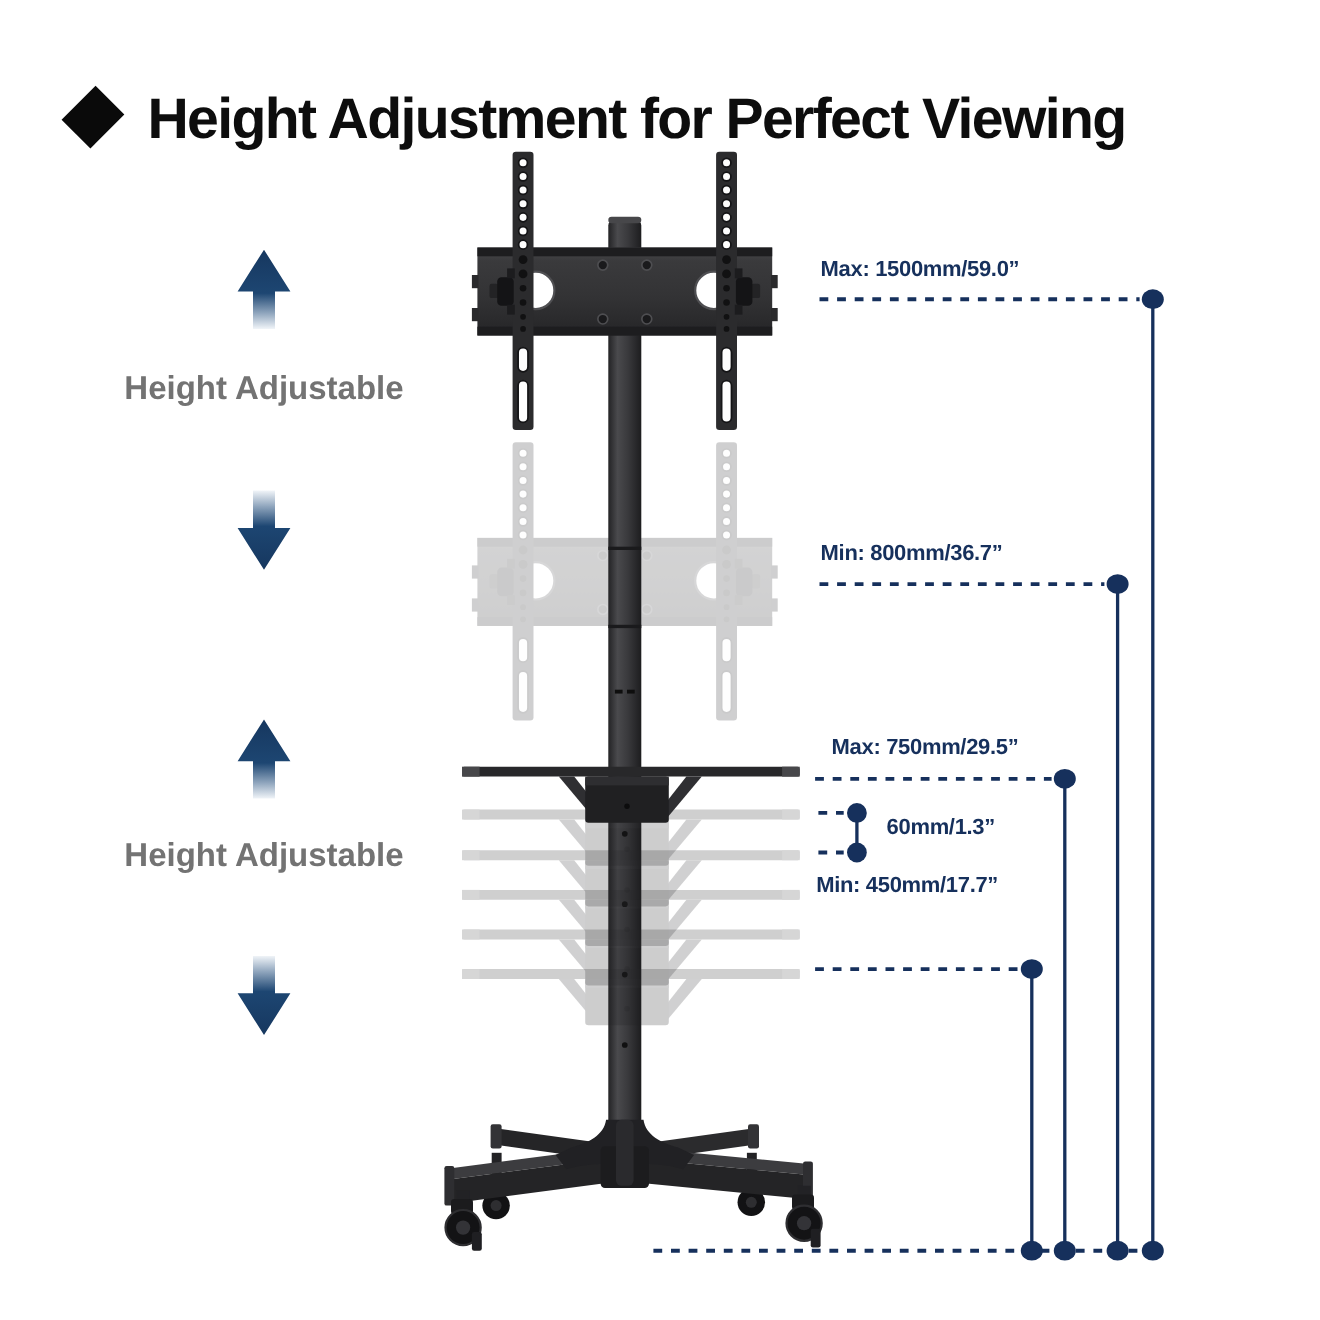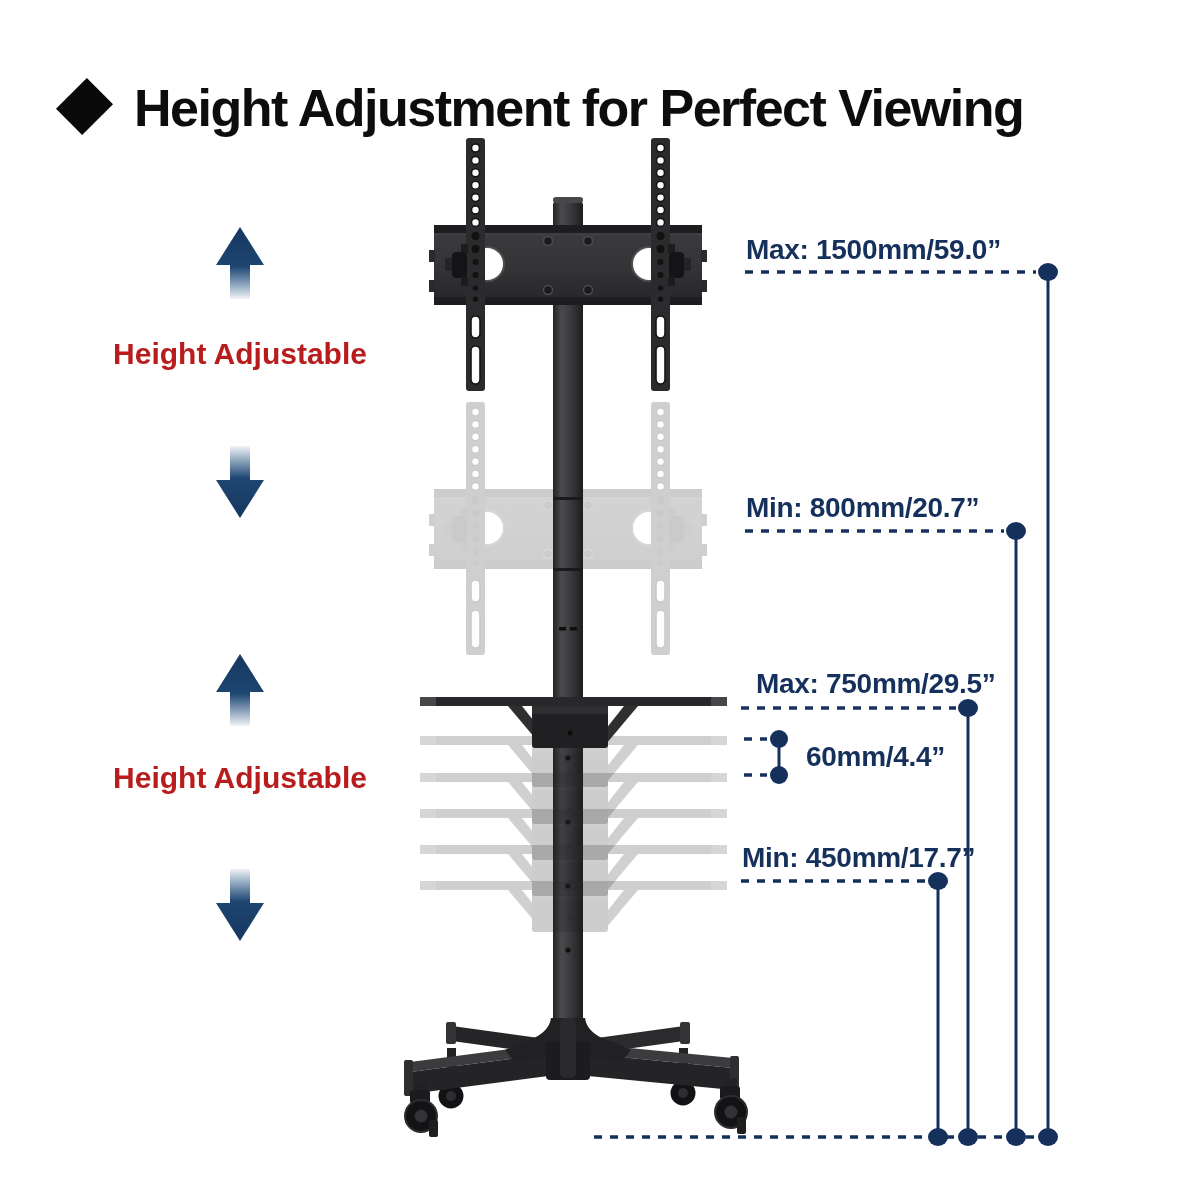--- a/index.html
+++ b/index.html
@@ -14,34 +14,34 @@
     background:#0a0a0a;transform:rotate(45deg) scaleY(1.18);
   }
   .title-text{
     position:absolute;left:134px;top:40px;width:1040px;
     font-size:52px;font-weight:800;letter-spacing:-1.5px;color:#0d0d0d;
     white-space:nowrap;
   }
   
   .feature-label{
     position:absolute;left:40px;width:400px;text-align:center;
-    font-size:30px;font-weight:bold;color:#b91c1c;line-height:36px;
+    font-size:30px;font-weight:bold;color:#737373;line-height:36px;
   }
   #feature-1{top:336px;}
   #feature-2{top:760px;}
   
   .measure{
-    position:absolute;font-size:28px;font-weight:bold;color:#16305c;
+    position:absolute;font-size:20px;font-weight:bold;color:#16305c;
     white-space:nowrap;letter-spacing:-0.3px;
   }
   #m-mount-max{left:746px;top:234px;}
   #m-mount-min{left:746px;top:492px;}
   #m-shelf-max{left:742px;top:668px;margin-left:14px;}
   #m-shelf-step{left:806px;top:741px;}
-  #m-shelf-min{left:742px;top:842px;}
+  #m-shelf-min{left:742px;top:794px;}
   
   .layer{position:absolute;left:0;top:0;width:1200px;height:1200px;}
   #annotation-layer{z-index:1;}
   #product-layer{z-index:2;}
   .txt{z-index:3;}
 </style>
 </head>
 <body>
 
 <div id="canvas">
@@ -280,18 +280,18 @@
 
   <div id="feature-1" class="feature-label txt">
     <div>Height Adjustable</div>
   </div>
 
   <div id="feature-2" class="feature-label txt">
     <div>Height Adjustable</div>
   </div>
 
   <div id="m-mount-max" class="measure txt">Max: 1500mm/59.0”</div>
-  <div id="m-mount-min" class="measure txt">Min: 800mm/20.7”</div>
+  <div id="m-mount-min" class="measure txt">Min: 800mm/36.7”</div>
   <div id="m-shelf-max" class="measure txt">Max: 750mm/29.5”</div>
-  <div id="m-shelf-step" class="measure txt">60mm/4.4”</div>
+  <div id="m-shelf-step" class="measure txt">60mm/1.3”</div>
   <div id="m-shelf-min" class="measure txt">Min: 450mm/17.7”</div>
 
 </div>
 
 </body></html>

